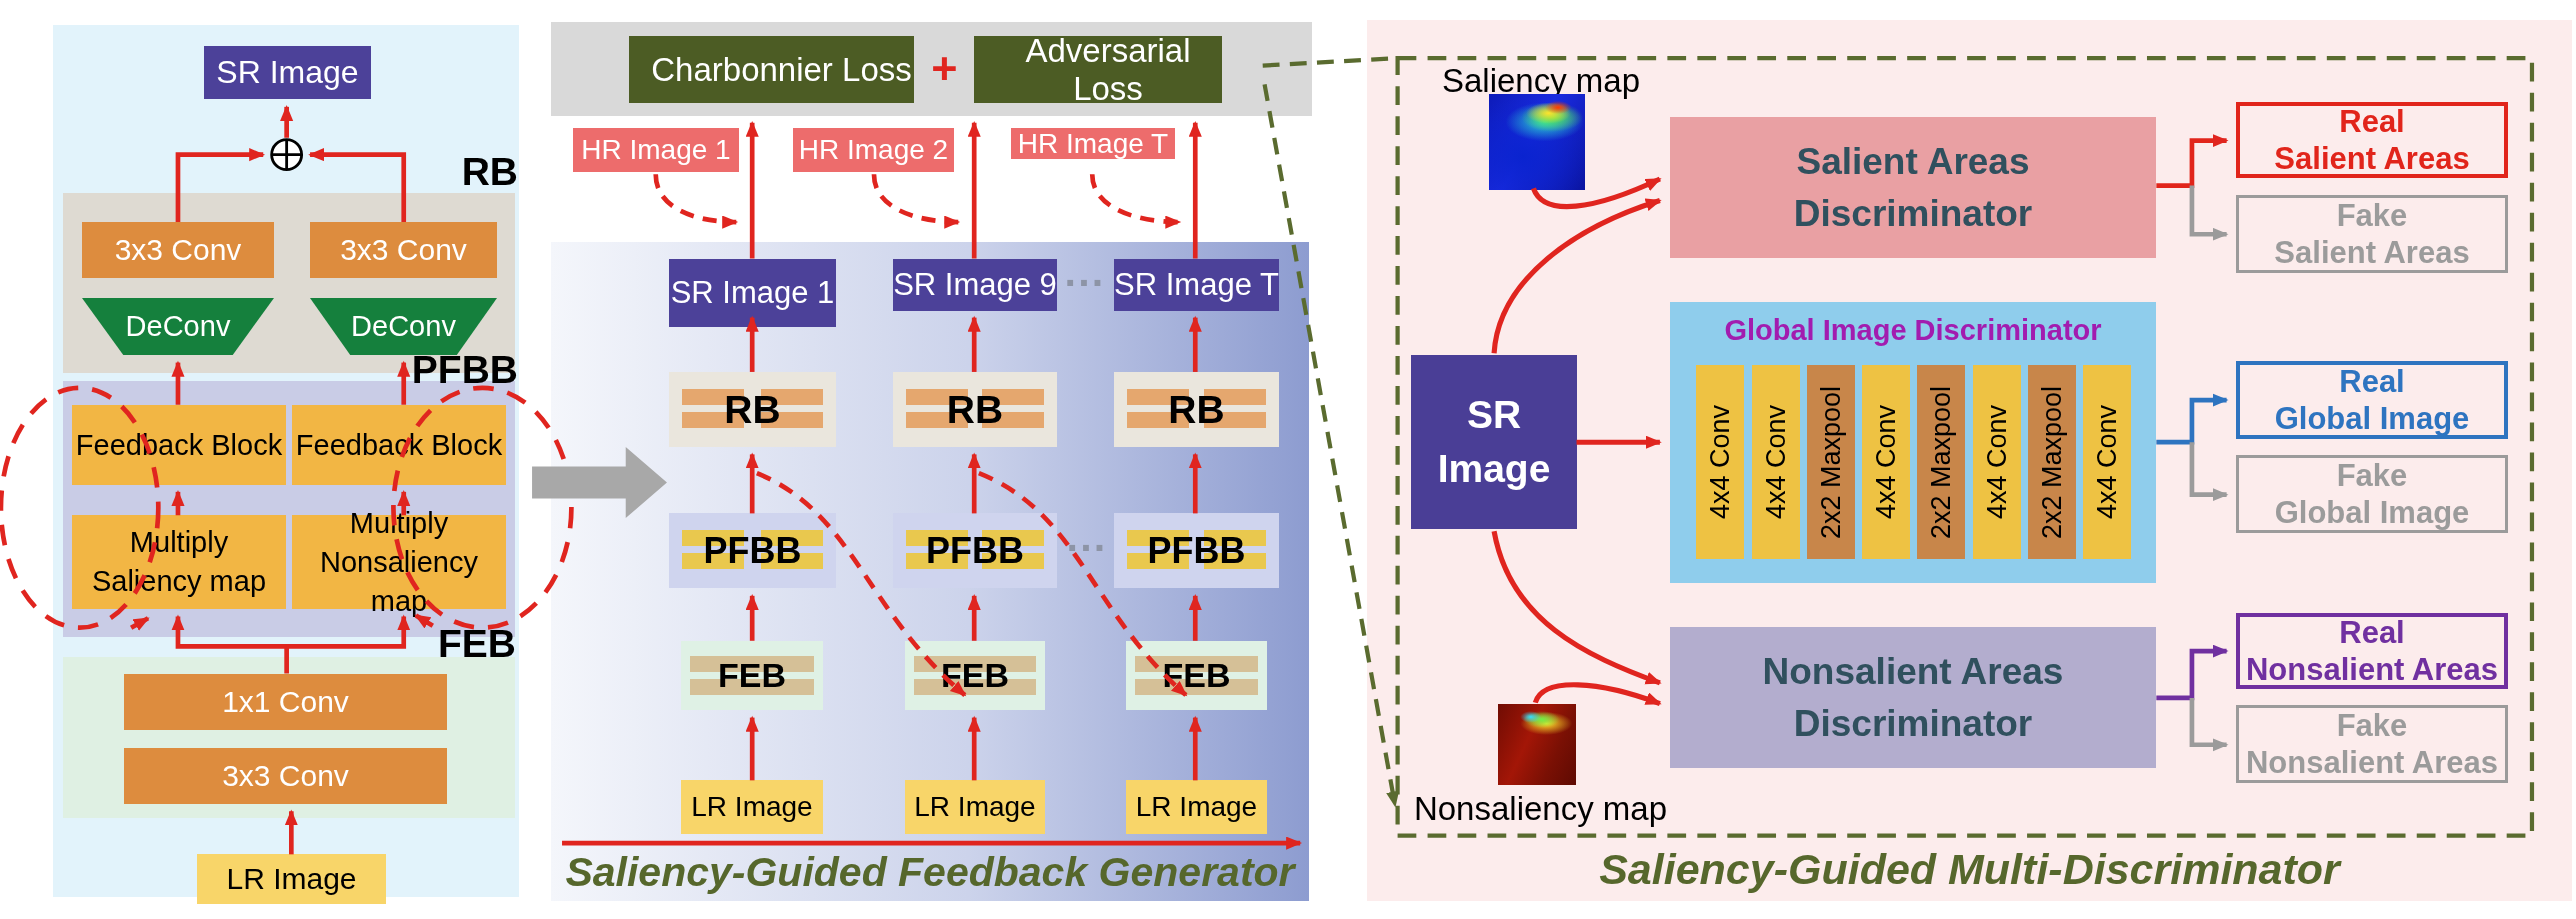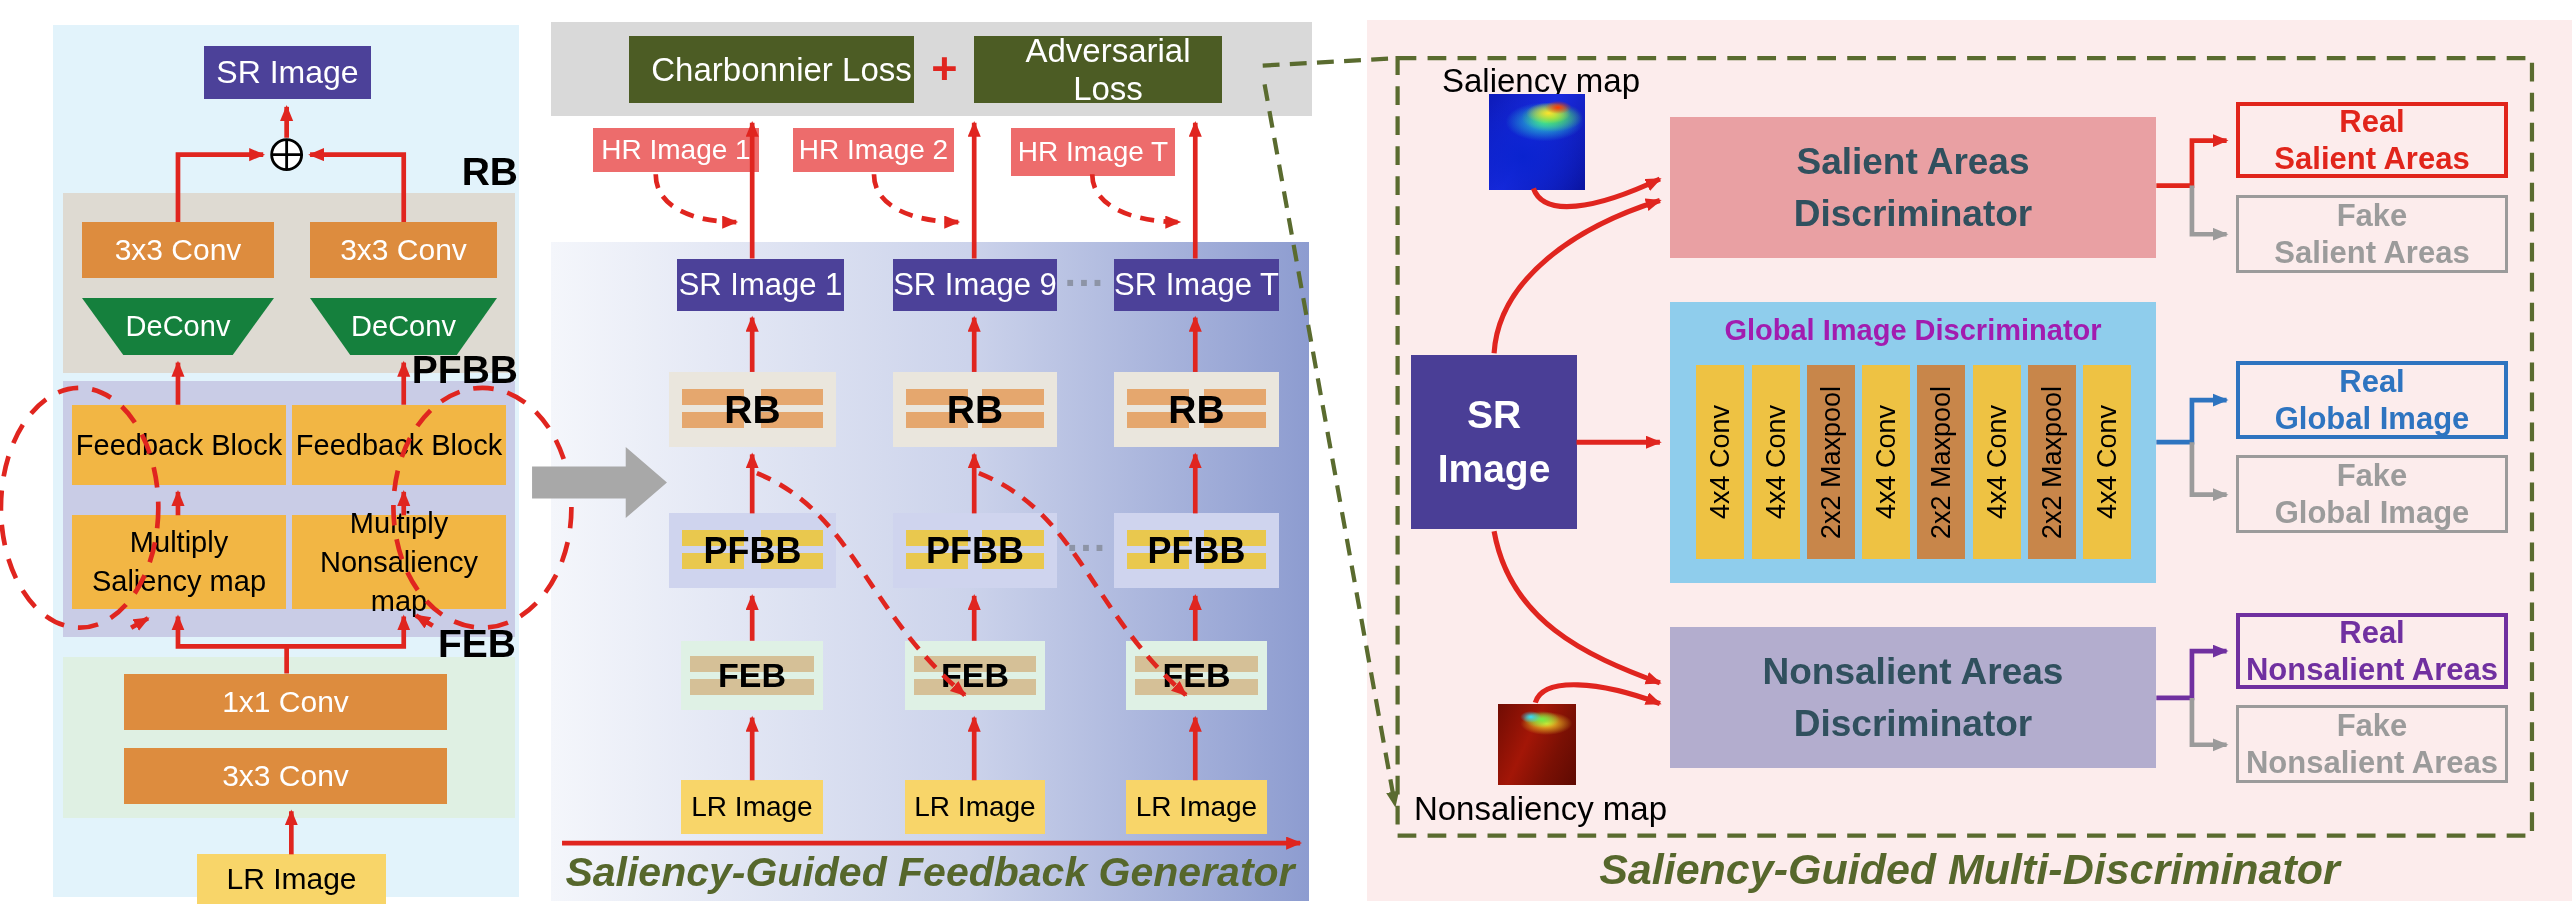--- a/index.html
+++ b/index.html
@@ -39,27 +39,27 @@
   .fc2{left:124px;top:748px;width:323px;height:56px;}
   .lr-left{left:197px;top:854px;width:189px;height:50px;background:#f8d569;color:#000;font-size:30px;}
 
   
   .loss-bar{left:551px;top:21.5px;width:761px;height:94px;background:#d9d9d9;}
   .loss-box{background:#4c5c24;color:#fff;font-size:33px;padding-left:20px;}
   .charb{left:629px;top:36px;width:285px;height:67px;}
   .advl{left:974px;top:36px;width:248px;height:67px;}
   .plus{left:923px;top:41px;width:43px;height:56px;color:#e0251f;font-size:45px;font-weight:bold;}
   .hr{background:#ed6c6c;color:#fff;font-size:28px;}
-  .hr1{left:573px;top:128px;width:166px;height:44px;margin-left:20px;}
+  .hr1{left:573px;top:128px;width:166px;height:44px;}
   .hr2{left:793px;top:128px;width:161px;height:44px;}
-  .hrT{left:1011px;top:128px;width:164px;height:48px;justify-content:center;}
+  .hrT{left:1011px;top:128px;width:164px;height:31px;justify-content:center;}
   .gen-bg{left:551px;top:242px;width:758px;height:659px;
           background:linear-gradient(90deg,#f4f6fb 0%,#ccd3eb 55%,#8d9cd0 100%);}
   .srm{background:#4c4199;color:#fff;font-size:31px;}
-  .srm1{left:669px;top:259px;width:167px;height:52px;margin-left:8px;}
+  .srm1{left:669px;top:259px;width:167px;height:68px;}
   .srm2{left:893px;top:259px;width:164px;height:52px;}
   .srmT{left:1114px;top:259px;width:165px;height:52px;}
   .blk{z-index:10;}
   .rbk{background:#eae6dd;}
   .rbk span{font-size:39px;font-weight:bold;color:#000;z-index:2;}
   .rb1{left:669px;top:372px;width:167px;height:75px;}
   .rb2{left:893px;top:372px;width:164px;height:75px;}
   .rbT{left:1114px;top:372px;width:165px;height:75px;}
   .stripe{position:absolute;height:16px;width:62px;z-index:1;}
   .st-o{background:#e5a76e;}

